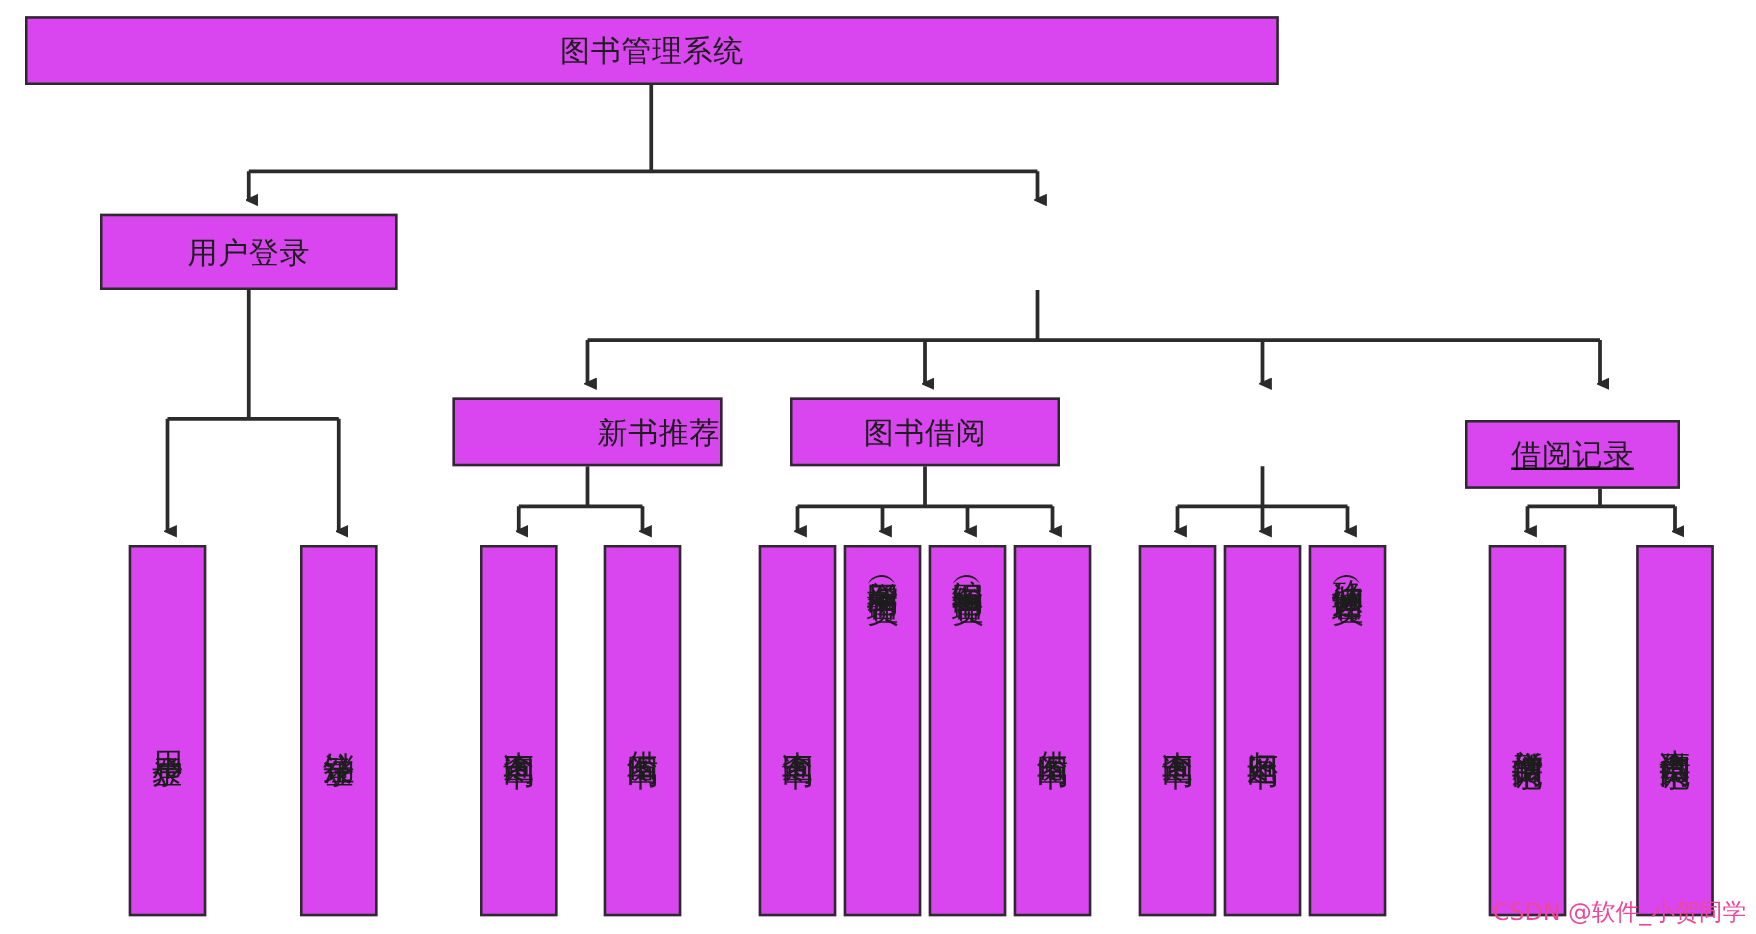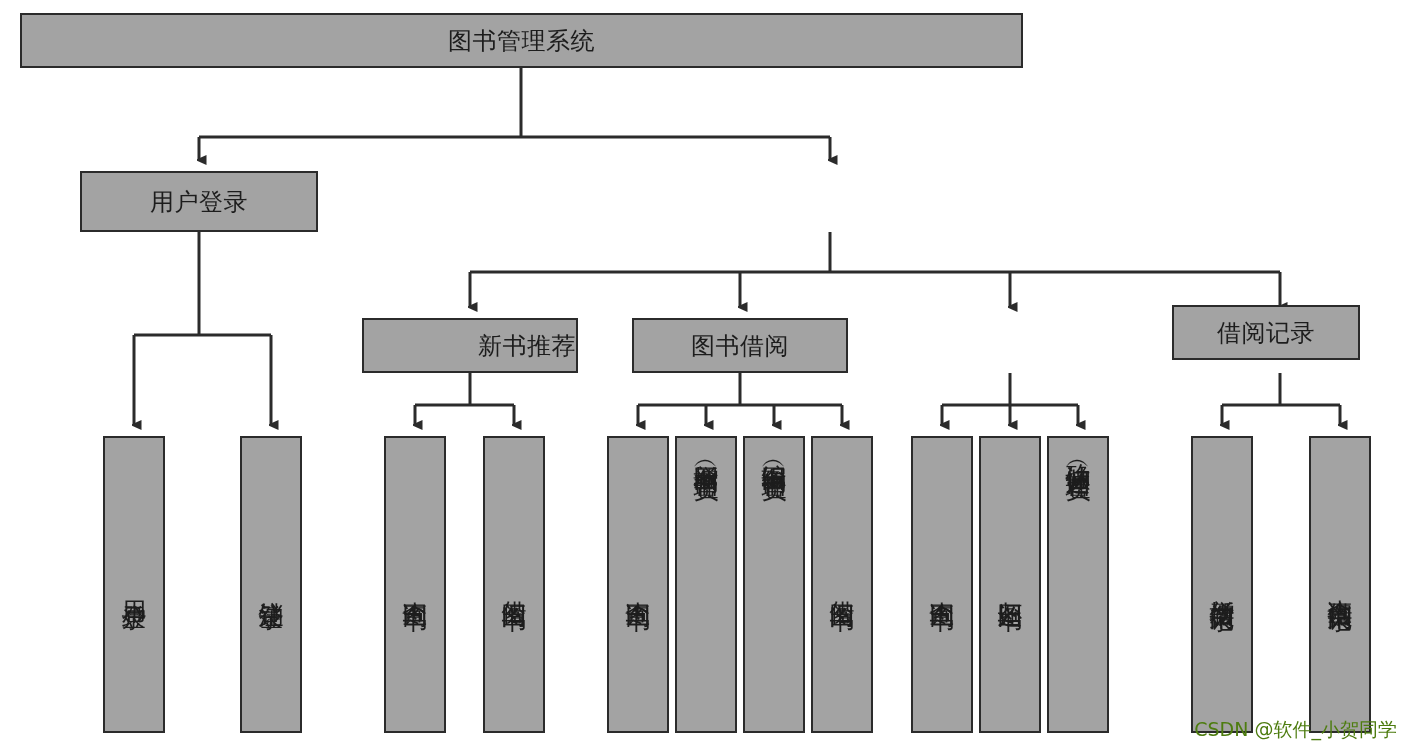--- a/index.html
+++ b/index.html
@@ -20,21 +20,21 @@
   #edges {
     position: absolute;
     left: 0;
     top: 0;
     width: 1405px;
     height: 747px;
   }
   .node {
     position: absolute;
     box-sizing: border-box;
-    background: #a3a3a3;
+    background: #d946ef;
     border: 2px solid #2b2b2b;
     display: flex;
     align-items: center;
     justify-content: center;
     z-index: 2;
   }
   .node .label {
     color: #1d1d1d;
     line-height: 1.0;
     white-space: nowrap;
@@ -63,21 +63,21 @@
   }
   .node-leaf.center {
     align-items: center;
     padding-top: 0;
   }
   #watermark {
     position: absolute;
     right: 8px;
     bottom: 4px;
     font-size: 19px;
-    color: #4d7c0f;
+    color: #ec4899;
     z-index: 5;
     white-space: nowrap;
     font-family: "DejaVu Sans", "Liberation Sans", sans-serif;
     margin-top: 19px;
   }
 </style>
 </head>
 <body>
 
 <div id="canvas">
@@ -139,21 +139,21 @@
   <div class="node node-l2" style="left:80px; top:171px; width:238px; height:61px;">
     <span class="label">用户登录</span>
   </div>
 
   <div class="node node-l3" style="left:362px; top:318px; width:216px; height:55px;justify-content:flex-end;">
     <span class="label">新书推荐</span>
   </div>
   <div class="node node-l3" style="left:632px; top:318px; width:216px; height:55px;">
     <span class="label">图书借阅</span>
   </div>
-  <div class="node node-l3" style="left:1172px; top:305px; width:188px; height:55px;">
+  <div class="node node-l3" style="left:1172px; top:336px; width:172px; height:55px;text-decoration:underline;">
     <span class="label">借阅记录</span>
   </div>
 
   <div class="node node-leaf center" style="left:103px; top:436px; width:62px; height:297px;">
     <span class="label">用户登录</span>
   </div>
   <div class="node node-leaf center" style="left:240px; top:436px; width:62px; height:297px;">
     <span class="label">注销登录</span>
   </div>
 

